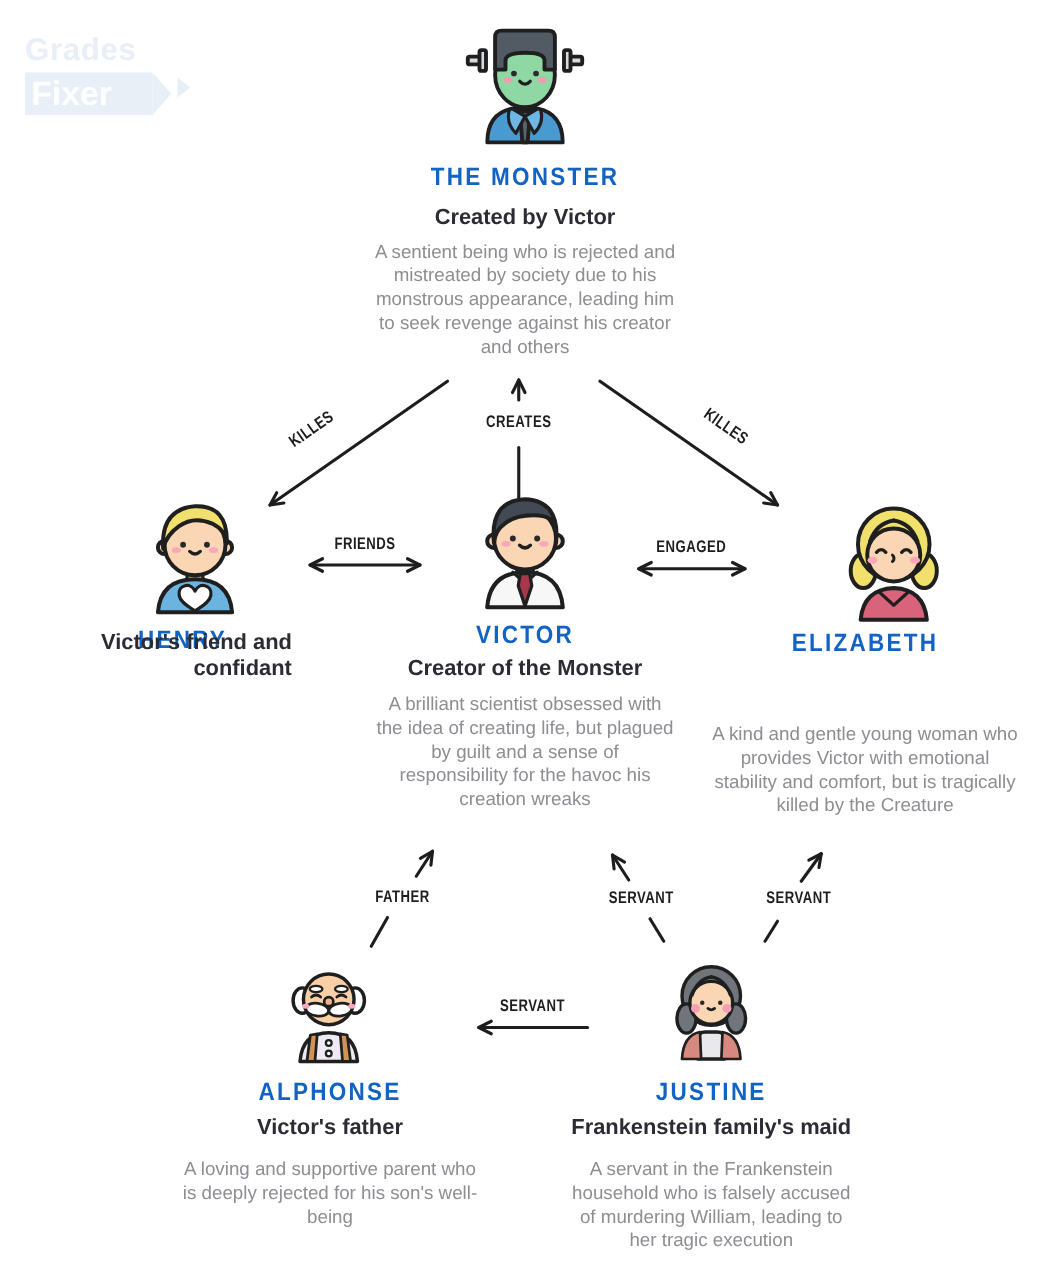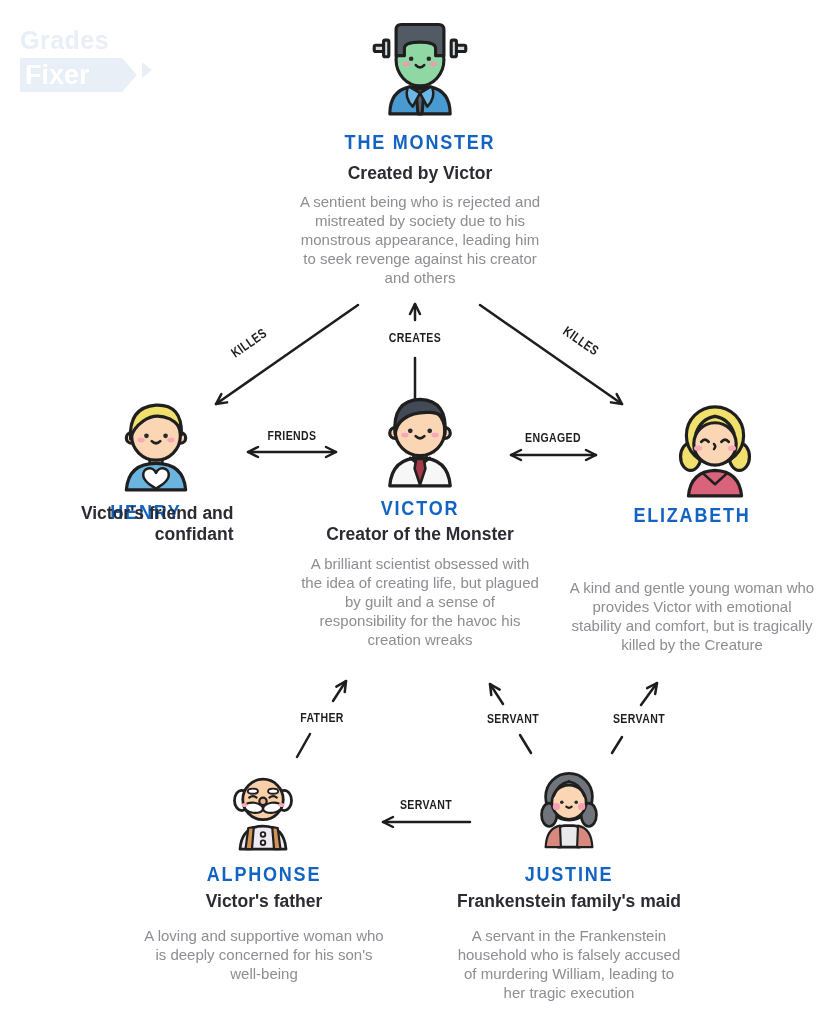--- a/index.html
+++ b/index.html
@@ -193,21 +193,21 @@
         <circle cx="50" cy="46" r="4" fill="#f0b48c" stroke-width="2.4"></circle>
         <ellipse cx="40" cy="53" rx="10" ry="5.5" fill="#ffffff" stroke-width="2.4" transform="rotate(8 40 53)"></ellipse>
         <ellipse cx="60" cy="53" rx="10" ry="5.5" fill="#ffffff" stroke-width="2.4" transform="rotate(-8 60 53)"></ellipse>
       </g>
       <ellipse cx="30" cy="50" rx="3.2" ry="2.2" fill="#f8a8b8"></ellipse>
       <ellipse cx="70" cy="50" rx="3.2" ry="2.2" fill="#f8a8b8"></ellipse>
     </svg>
   </div>
   <div class="char-name" style="left:264px; top:862px;">ALPHONSE</div>
   <div class="char-sub nowrap" style="left:264px; top:891px;">Victor's father</div>
-  <div class="char-desc" style="left:264px; top:926px; width:240px;">A loving and supportive woman who is deeply concerned for his son's well-being</div>
+  <div class="char-desc" style="left:264px; top:926px; width:240px;">A loving and supportive parent who is deeply rejected for his son's well-being</div>
 
   <div class="avatar" style="left:524px; top:758px; width:90px; height:92px;">
     <svg viewBox="0 0 100 100">
       <g stroke="#1f1f1f" stroke-width="3" stroke-linecap="round" stroke-linejoin="round">
         <circle cx="50" cy="42" r="26" fill="#6f757b"></circle>
         <ellipse cx="28" cy="62" rx="8.5" ry="13" fill="#6f757b"></ellipse>
         <ellipse cx="72" cy="62" rx="8.5" ry="13" fill="#6f757b"></ellipse>
         <path d="M38,98 L38,80 Q38,74 45,74 L55,74 Q62,74 62,80 L62,98 Z" fill="#e9e9ec"></path>
         <path d="M24,98 Q25,77 40,74 L41,98 Z" fill="#d8897f" stroke-width="2.4"></path>
         <path d="M76,98 Q75,77 60,74 L59,98 Z" fill="#d8897f" stroke-width="2.4"></path>

